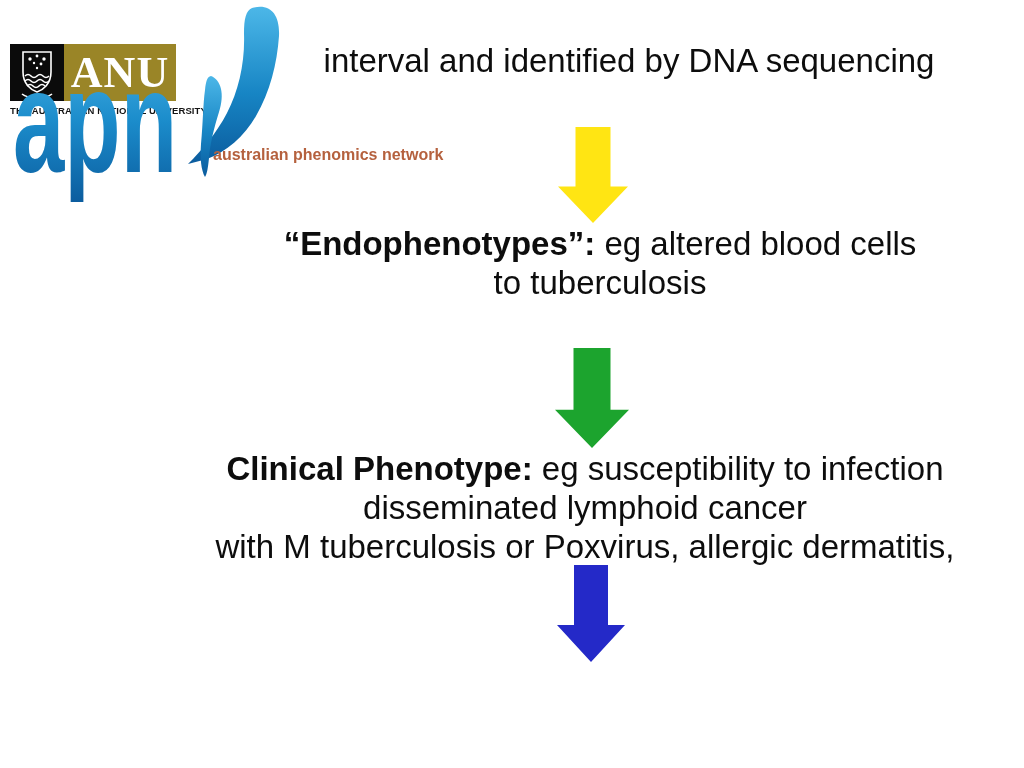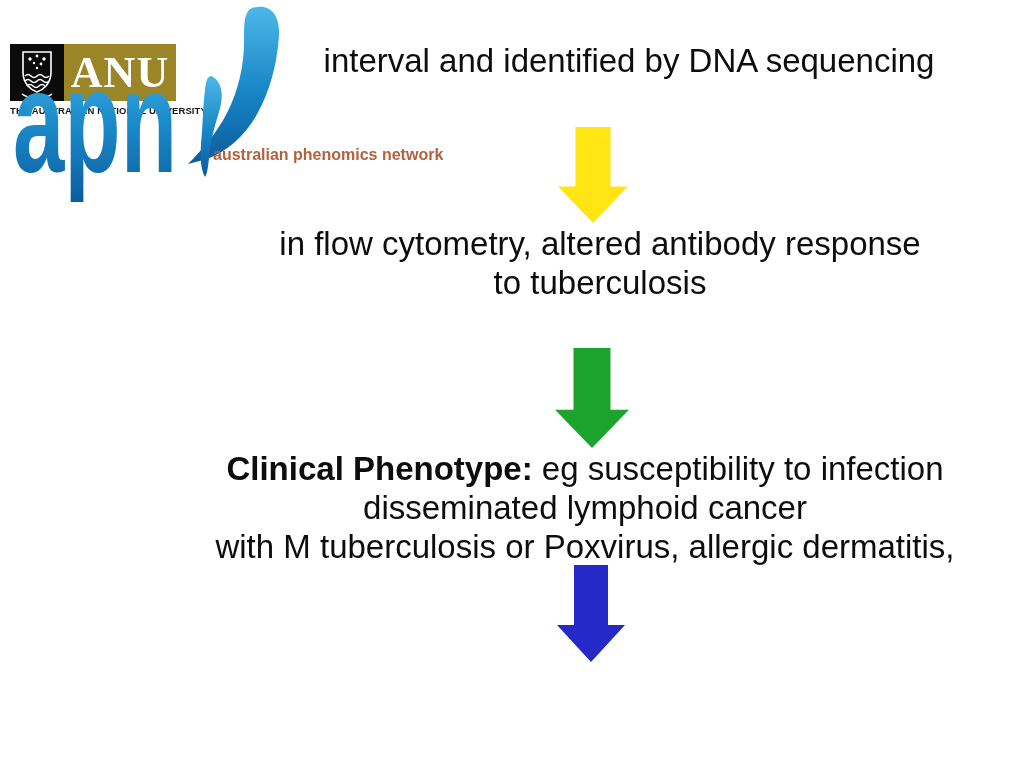--- a/index.html
+++ b/index.html
@@ -106,21 +106,21 @@
     <div class="line">interval and identified by DNA sequencing</div>
   </div>
 
   <div class="arrow arrow-1">
     <svg width="70" height="96" viewBox="0 0 70 97" preserveAspectRatio="none">
       <polygon points="17.5,0 52.5,0 52.5,60 70,60 35,97 0,60 17.5,60" fill="#ffe513"></polygon>
     </svg>
   </div>
 
   <div class="step step-endo">
-    <div class="line">in flow cytometry, altered antibody response</div>
+    <div class="line"><span class="b">“Endophenotypes”:</span><span> eg altered blood cells</span></div>
     <div class="line">to tuberculosis</div>
   </div>
 
   <div class="arrow arrow-2">
     <svg width="74" height="100" viewBox="0 0 70 97" preserveAspectRatio="none">
       <polygon points="17.5,0 52.5,0 52.5,60 70,60 35,97 0,60 17.5,60" fill="#1ca42e"></polygon>
     </svg>
   </div>
 
   <div class="step step-clinical">

